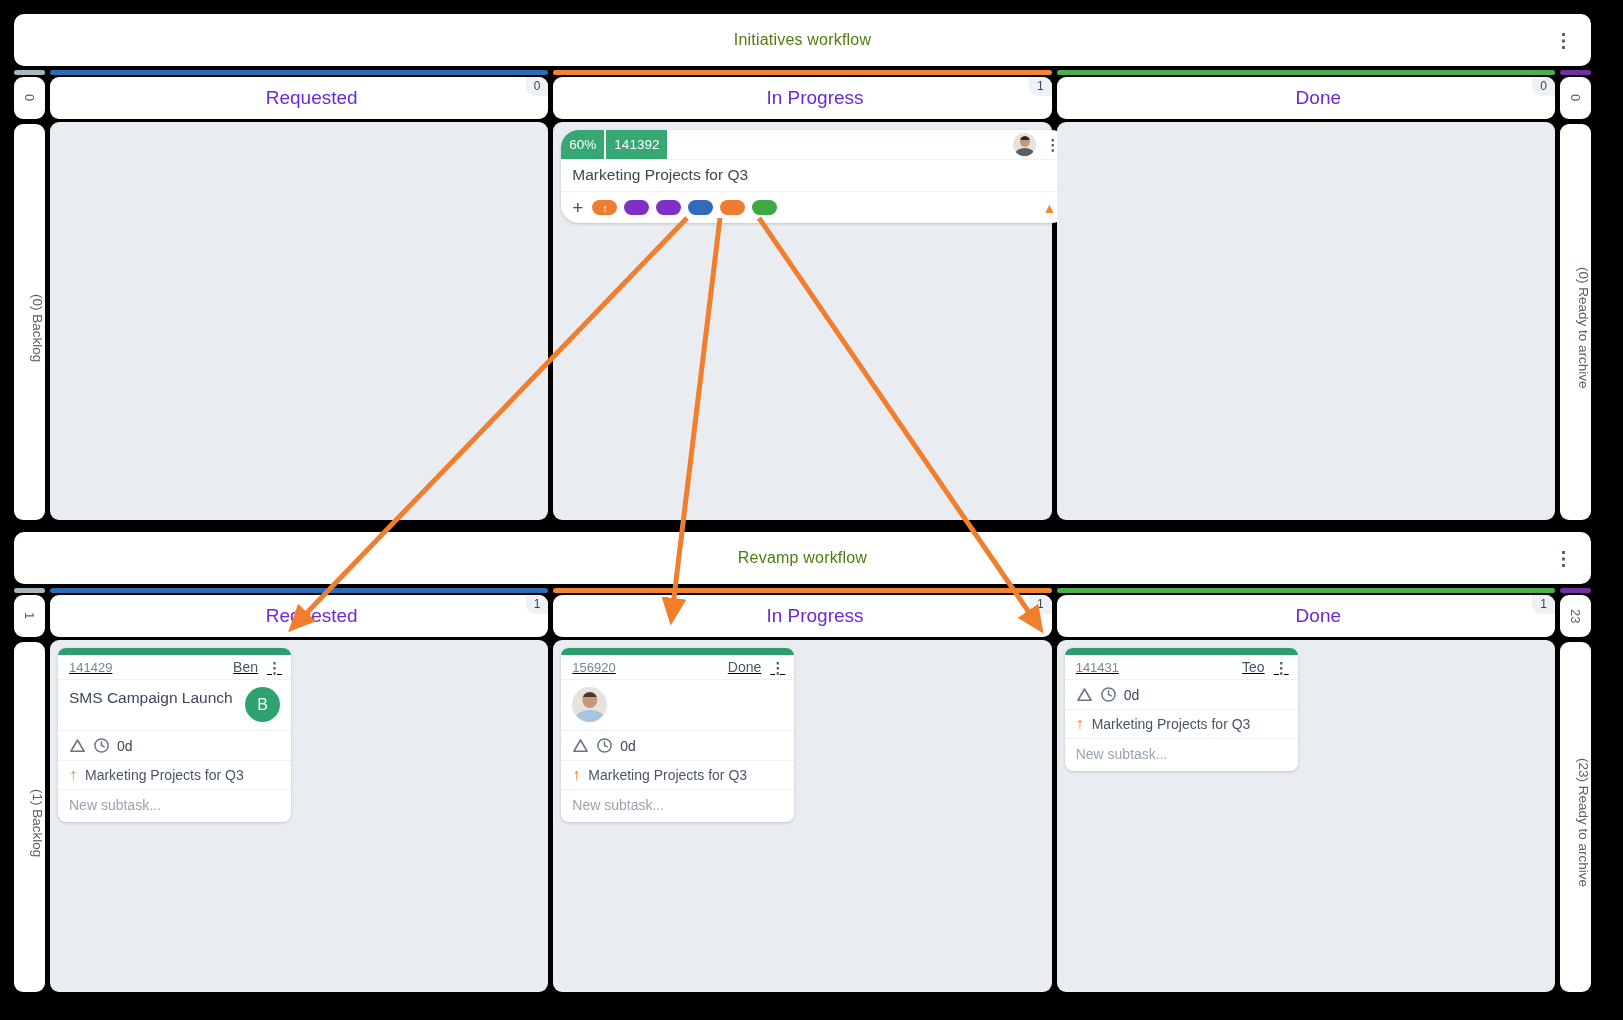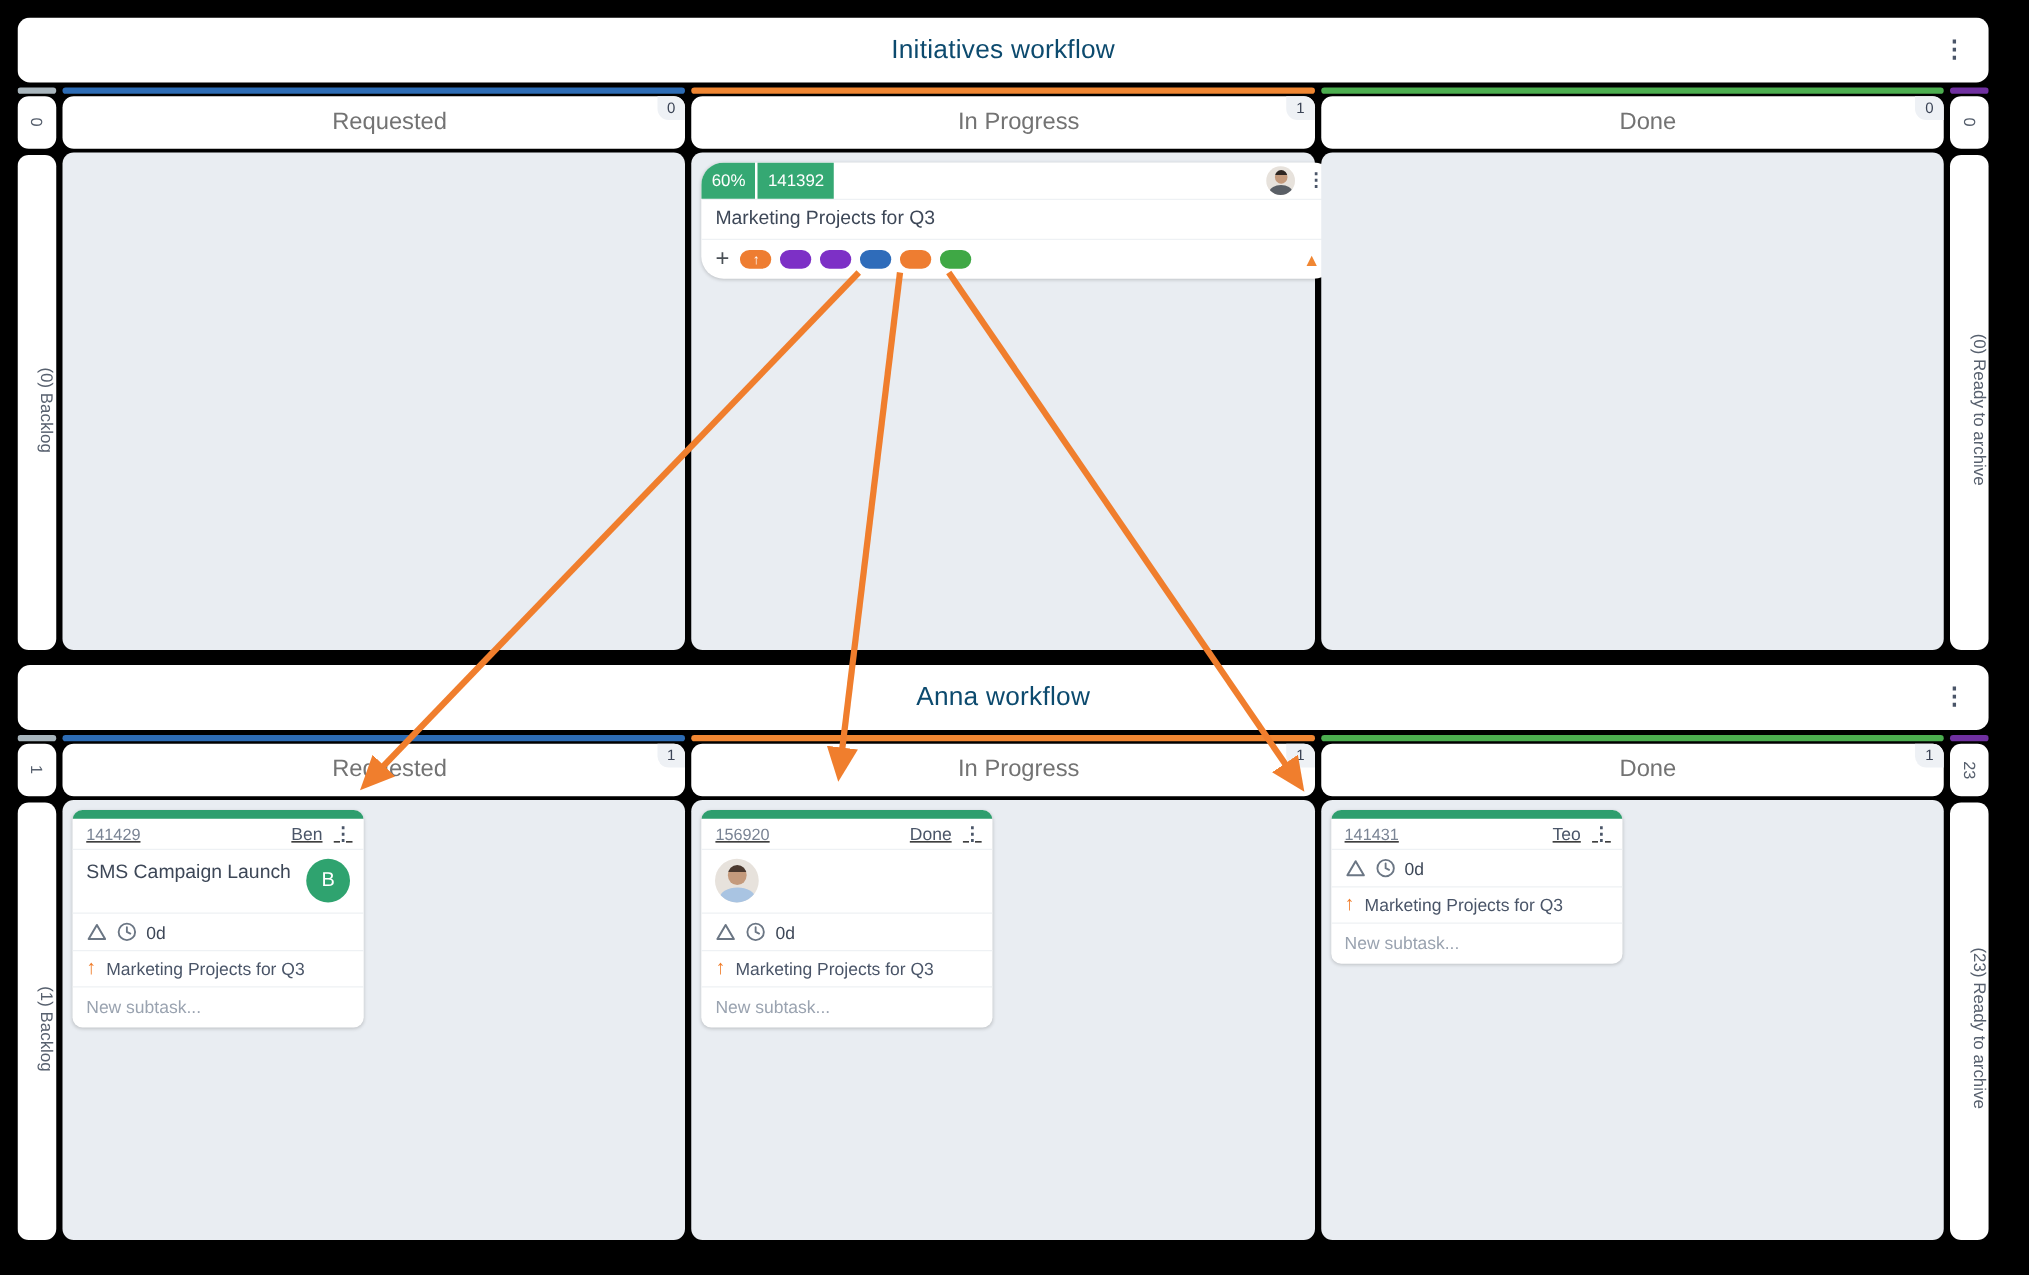--- a/index.html
+++ b/index.html
@@ -5,37 +5,37 @@
   * { margin:0; padding:0; box-sizing:border-box; }
   html,body { width:1623px; height:1020px; background:#000; font-family:"Liberation Sans", sans-serif; overflow:hidden; }
   .canvas { position:relative; width:1623px; height:1020px; background:#000; }
   .app { position:absolute; left:14px; top:14px; width:1577px; height:978px; display:flex; flex-direction:column; gap:12px; overflow:hidden; }
 
   
   .board-section { display:flex; flex-direction:column; min-height:0; }
   .section-initiatives { height:506px; flex:none; }
   .section-cards { flex:1; }
   .section-title-bar { position:relative; height:52px; background:#fff; border-radius:10px; box-shadow:0 0 3px rgba(0,0,0,.14); display:flex; align-items:center; justify-content:center; flex:none; margin-bottom:4px; }
-  .section-title { font-size:21px; color:#0c4a6e; font-weight:500; letter-spacing:.2px; }
+  .section-title { font-size:16px; color:#4d7c0f; font-weight:500; letter-spacing:.2px; }
   .kebab { position:absolute; right:18px; top:50%; transform:translateY(-50%); color:#4a5568; font-size:19px; font-weight:700; cursor:pointer; line-height:1; }
 
   .board-row { flex:1; display:flex; gap:5px; min-height:0; }
 
   
   .strip { width:31px; flex:none; display:flex; flex-direction:column; min-height:0; }
   .strip-bar { height:5px; border-radius:3px; margin-bottom:2px; flex:none; }
   .strip-count { flex:none; height:42px; background:#fff; border-radius:9px; box-shadow:0 0 3px rgba(0,0,0,.12); display:flex; align-items:center; justify-content:center; writing-mode:vertical-rl; font-size:13px; color:#57606e; }
   .strip-label-box { flex:1; margin-top:5px; background:#fff; border-radius:9px; box-shadow:0 0 3px rgba(0,0,0,.12); display:flex; justify-content:center; padding-top:12px; writing-mode:vertical-rl; font-size:13.5px; color:#57606e; min-height:0; }
 
   
   .columns { flex:1; display:flex; gap:5px; min-width:0; min-height:0; }
   .column { flex:1; display:flex; flex-direction:column; min-width:0; min-height:0; }
   .col-bar { height:5px; border-radius:3px; margin-bottom:2px; flex:none; }
   .col-header { position:relative; height:42px; flex:none; background:#fff; border-radius:9px; box-shadow:0 0 3px rgba(0,0,0,.12); display:flex; align-items:center; justify-content:center; }
-  .col-name { font-size:19px; color:#737373;margin-left:25px; }
+  .col-name { font-size:19px; color:#6d28d9;margin-left:25px; }
   .col-count { position:absolute; top:0; right:0; background:#eef1f5; color:#3b4456; font-size:12px; padding:2px 8px 3px; border-radius:0 9px 0 9px; }
   .col-body { flex:1; margin-top:3px; background:#e9edf2; border-radius:9px; padding:8px; min-height:0; }
 
   
   .init-card { width:508px; background:#fff; border-radius:18px; box-shadow:0 1px 3px rgba(0,0,0,.18); overflow:hidden; }
   .init-head { display:flex; align-items:center; height:29px; }
   .badge { background:#35a873; color:#fff; font-size:13.5px; padding:0 8px; height:29px; display:flex; align-items:center; }
   .badge + .badge { margin-left:2px; }
   .init-head .spacer { flex:1; }
   .init-title-row { border-top:1px solid #eef1f4; padding:6px 11px 7px; font-size:15.5px; color:#3d4757; }
@@ -154,21 +154,21 @@
         <aside class="strip">
           <div class="strip-bar" style="background: rgb(112, 48, 160);"></div>
           <div class="strip-count">0</div>
           <div class="strip-label-box">(0) Ready to archive</div>
         </aside>
       </div>
     </section>
 
     <section class="board-section section-cards">
       <div class="section-title-bar">
-        <span class="section-title">Anna workflow</span>
+        <span class="section-title">Revamp workflow</span>
         <span class="kebab">⋮</span>
       </div>
       <div class="board-row">
 
         <aside class="strip">
           <div class="strip-bar" style="background: rgb(169, 182, 189);"></div>
           <div class="strip-count">1</div>
           <div class="strip-label-box">(1) Backlog</div>
         </aside>
 

